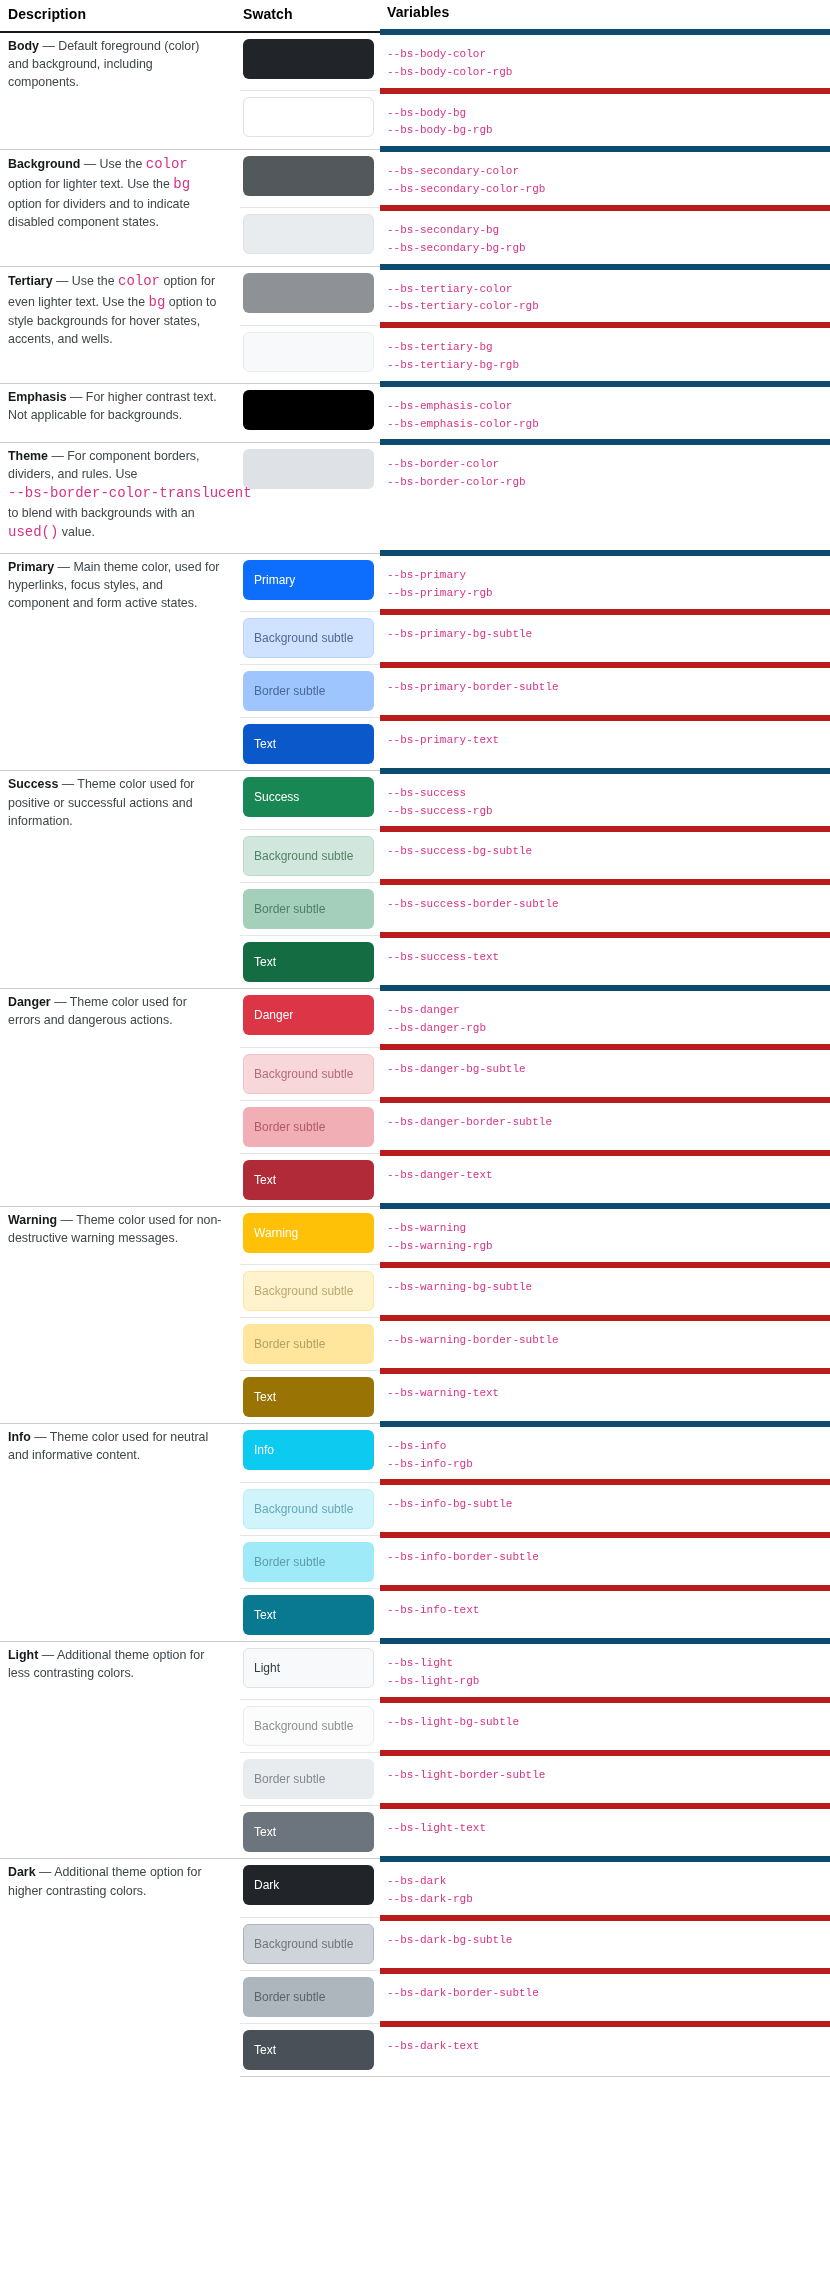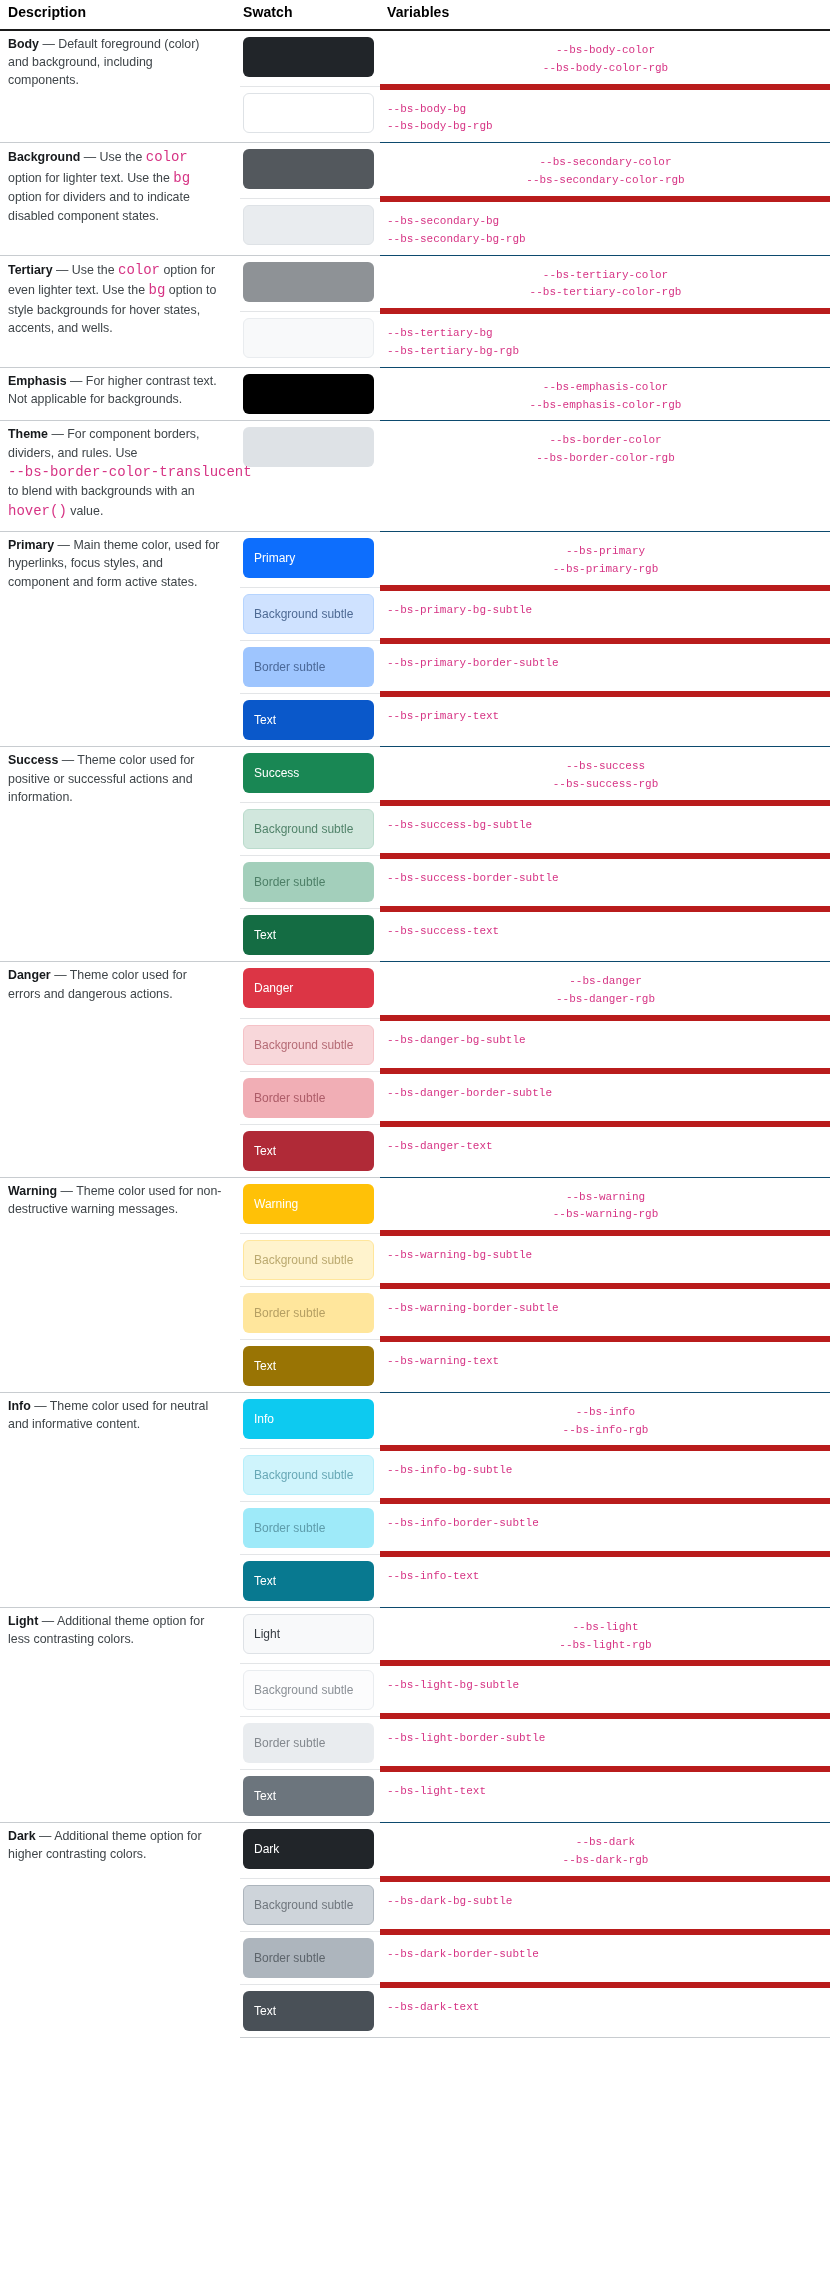--- a/index.html
+++ b/index.html
@@ -78,21 +78,21 @@
     color: #ffffff;
     overflow: hidden;
     white-space: nowrap;
   }
 
   
   td.vars {
     padding: 11px 6px 6px 7px;
     border-top: 6px solid #b91c1c;
   }
-  td.vars.group-top { border-top: 1px solid #0c4a6e; text-align: center; }
+  td.vars.group-top { border-top: 6px solid #0c4a6e; }
   td.vars .var {
     font-family: "Liberation Mono", "DejaVu Sans Mono", monospace;
     font-size: 11px;
     line-height: 1.62;
     color: #d63384;
     white-space: nowrap;
   }
 
   tbody tr.last-row td { border-bottom: 1px solid #c8ccd0; }
 </style>
@@ -188,21 +188,21 @@
           <div class="swatch" style="background: rgb(0, 0, 0); color: rgb(255, 255, 255); border: 1px solid transparent;">
             <span></span>
           </div>
         </td>
         <td class="vars group-top">
           <div class="var">--bs-emphasis-color</div>
           <div class="var">--bs-emphasis-color-rgb</div>
         </td>
       </tr>
       <tr>
-        <td class="desc" rowspan="1"><span class="name">Theme</span><span> —</span> For component borders, dividers, and rules. Use <code>--bs-border-color-translucent</code> to blend with backgrounds with an <code>hover()</code> value.</td>
+        <td class="desc" rowspan="1"><span class="name">Theme</span><span> —</span> For component borders, dividers, and rules. Use <code>--bs-border-color-translucent</code> to blend with backgrounds with an <code>used()</code> value.</td>
         <td class="swatch-cell group-top">
           <div class="swatch" style="background: rgb(222, 226, 230); color: rgb(33, 37, 41); border: 1px solid transparent;">
             <span></span>
           </div>
         </td>
         <td class="vars group-top">
           <div class="var">--bs-border-color</div>
           <div class="var">--bs-border-color-rgb</div>
         </td>
       </tr>

